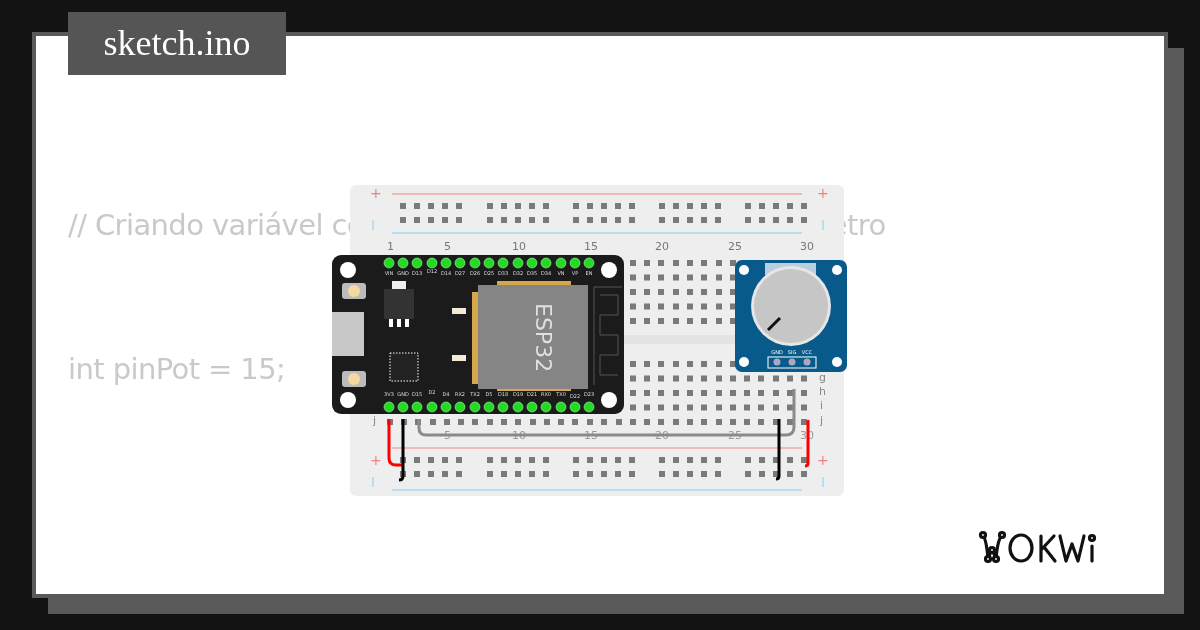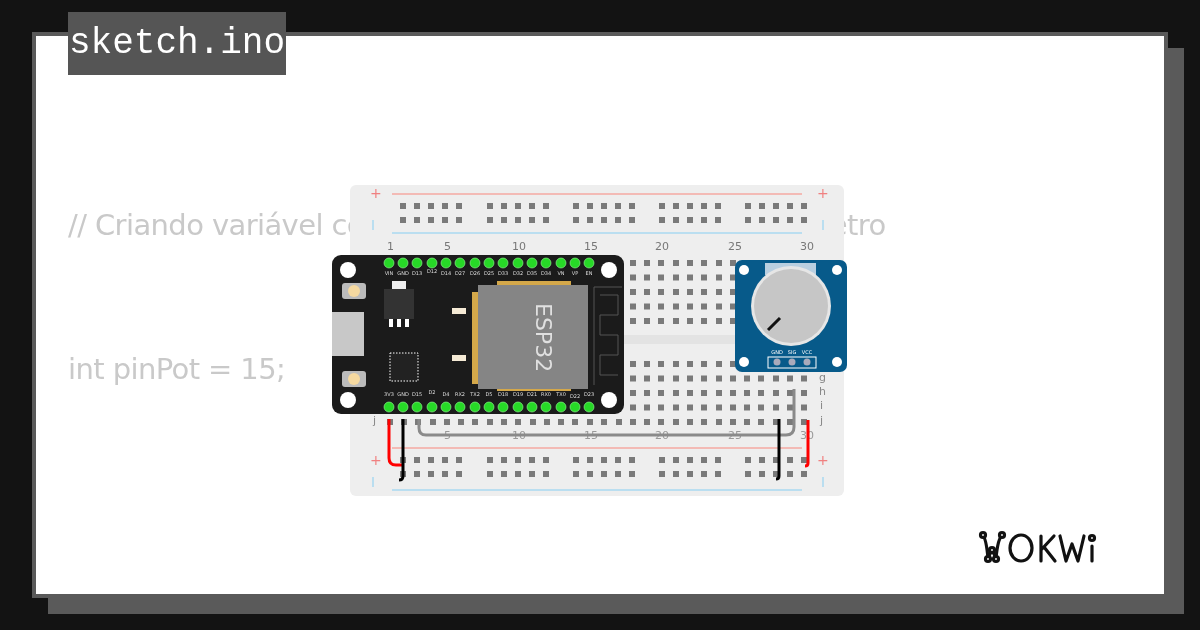--- a/index.html
+++ b/index.html
@@ -1,19 +1,19 @@
 <!DOCTYPE html>
 <html><head>
 <meta charset="utf-8">
 <style>
   html,body{margin:0;padding:0;}
   body{width:1200px;height:630px;background:#131313;position:relative;overflow:hidden;font-family:"DejaVu Sans","Liberation Sans",sans-serif;}
   .shadow{position:absolute;left:48px;top:48px;width:1136px;height:566px;background:#5a5a5a;}
   .card{position:absolute;left:32px;top:32px;width:1128px;height:558px;background:#fff;border:4px solid #5a5a5a;}
-  .tab{position:absolute;left:68px;top:12px;width:218px;height:63px;background:#555;color:#fff;font-size:36px;line-height:63px;text-align:center;font-family:Liberation Mono, monospace;}
+  .tab{position:absolute;left:68px;top:12px;width:218px;height:63px;background:#555;color:#fff;font-size:36px;line-height:63px;text-align:center;font-family:Liberation Serif, serif;}
   .code{position:absolute;left:68px;top:104px;color:#c9c9c9;font-size:29px;line-height:48.3px;white-space:pre;font-family:"DejaVu Sans",sans-serif;letter-spacing:-0.6px;}
   .code div{height:48.3px;}
   .wokwi{position:absolute;left:978px;top:528px;}
   .bb{position:absolute;left:350px;top:185px;width:494px;height:311px;background:#eeeeee;border-radius:6px;}
   .board{position:absolute;left:332px;top:255px;}
   .pot{position:absolute;left:735px;top:260px;}
   .wires{position:absolute;left:0;top:0;}
 </style>
 </head>
 <body>

